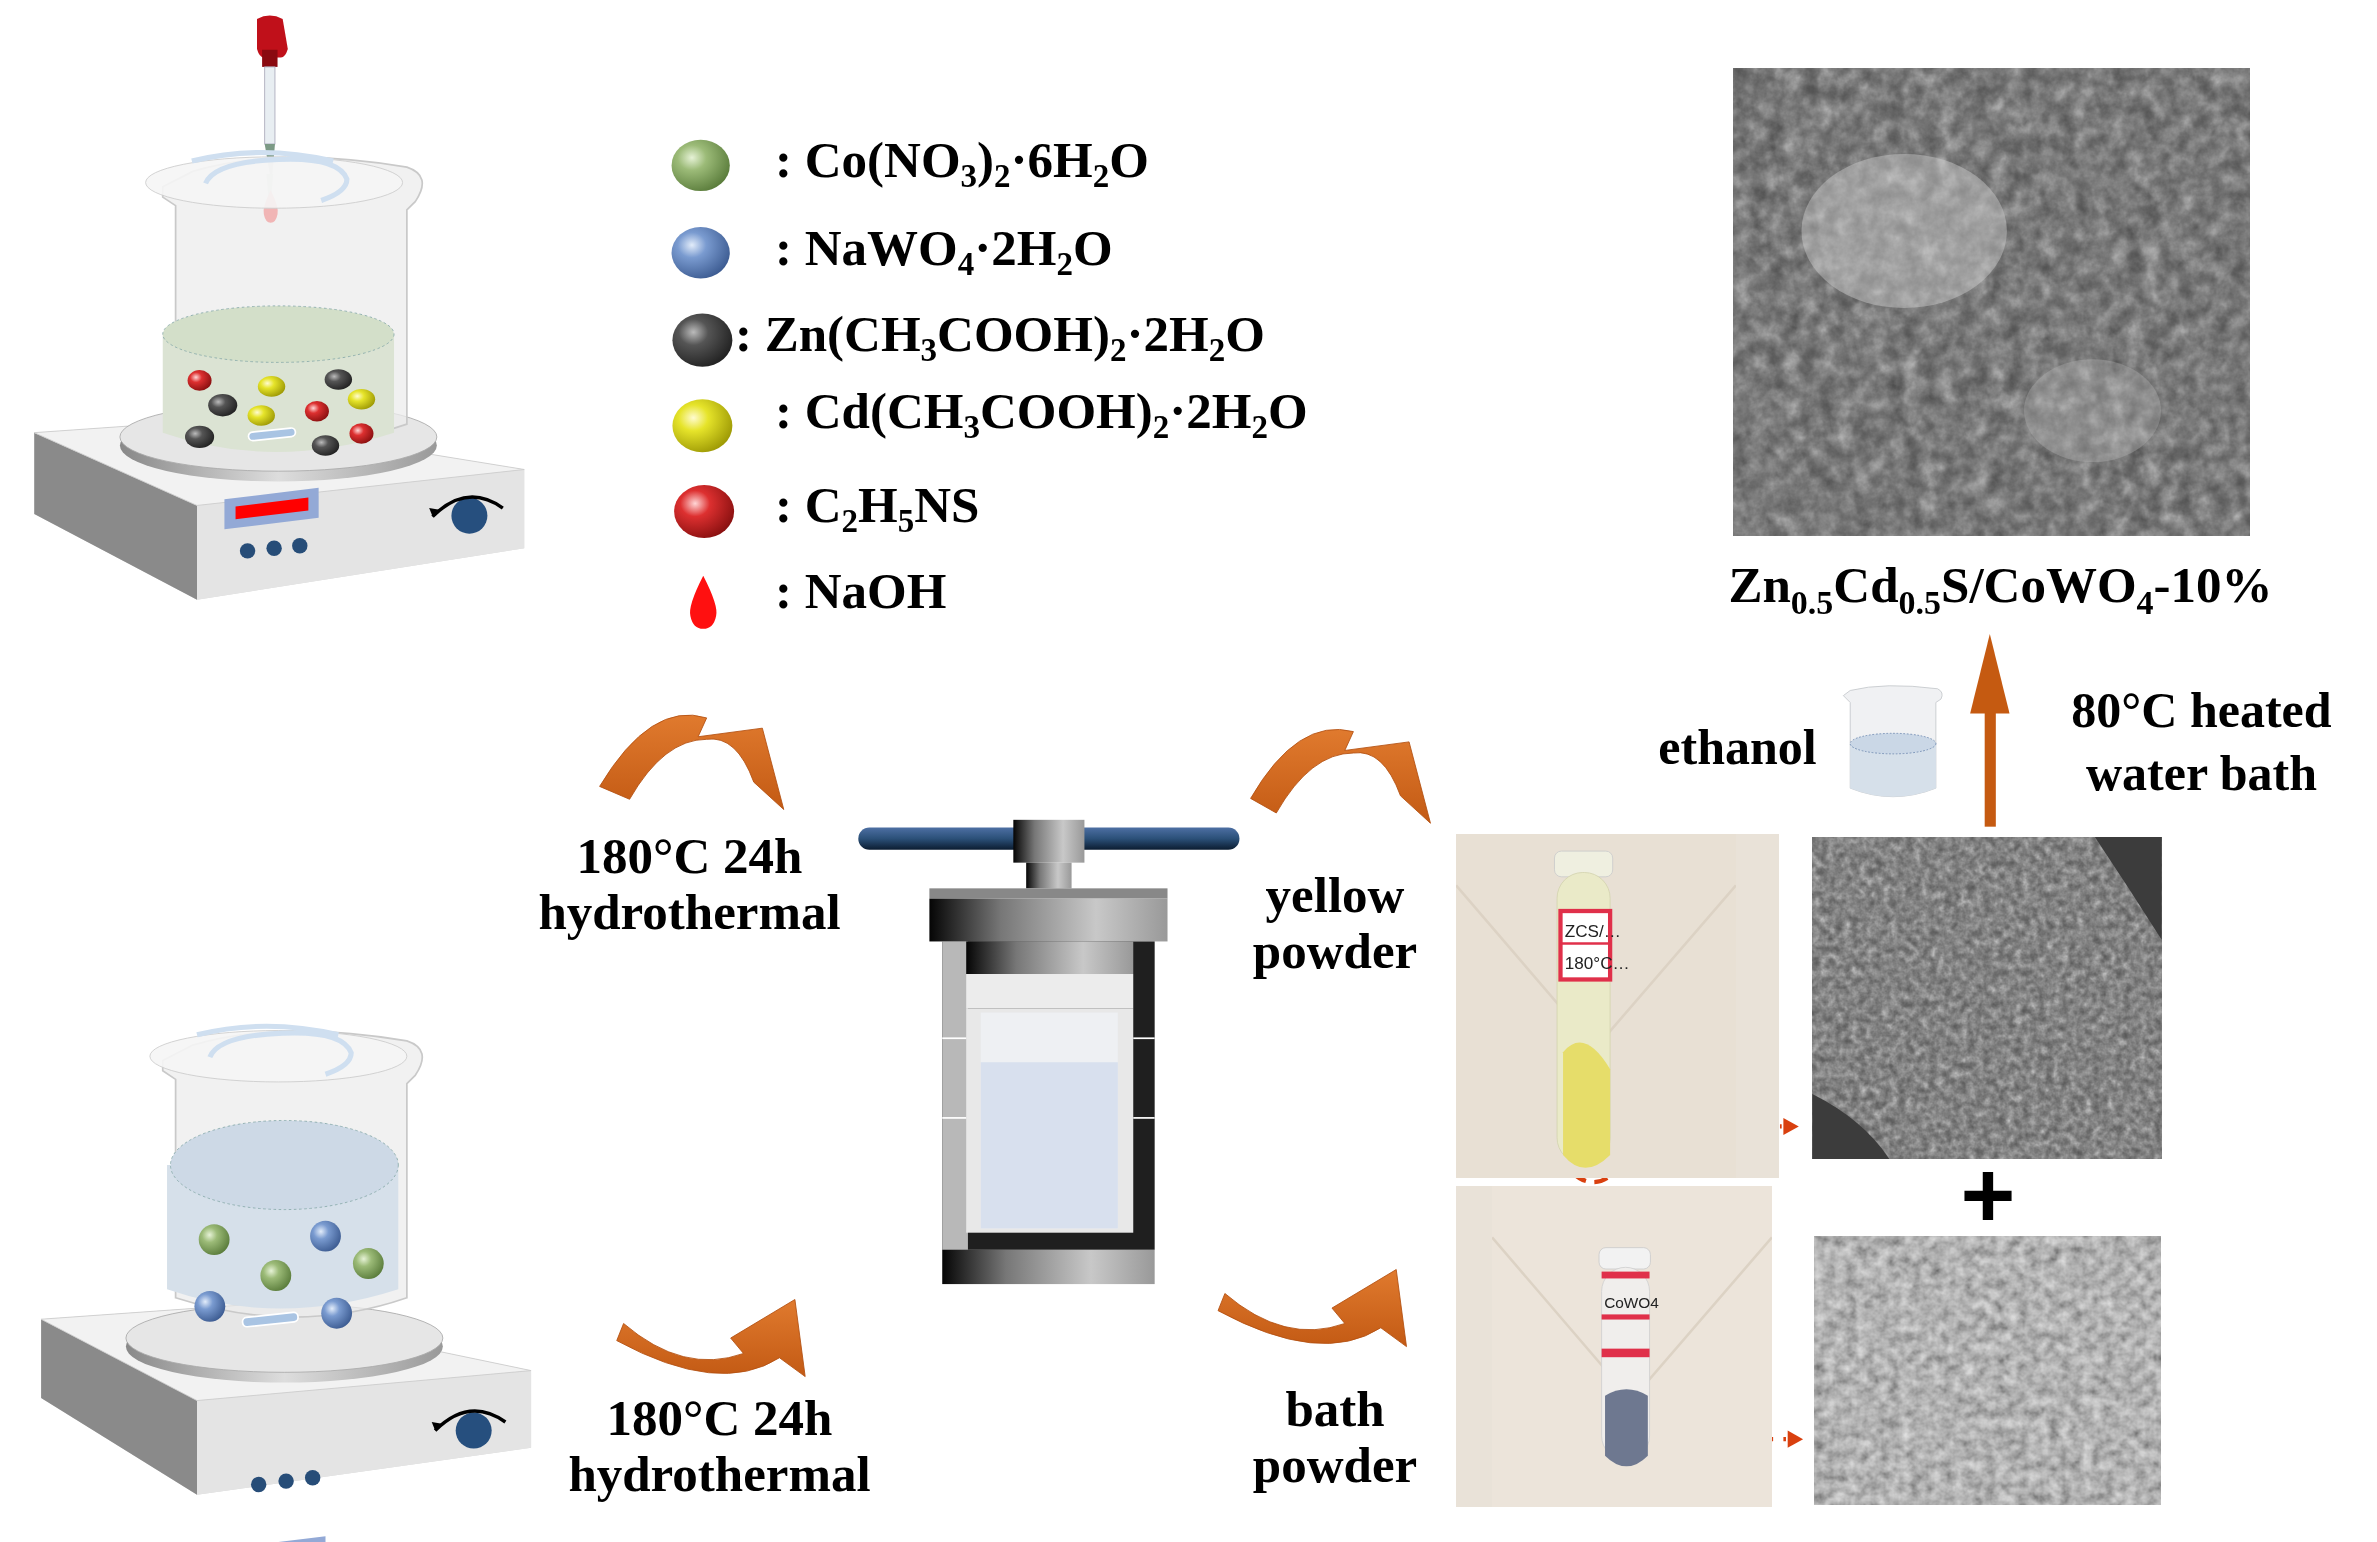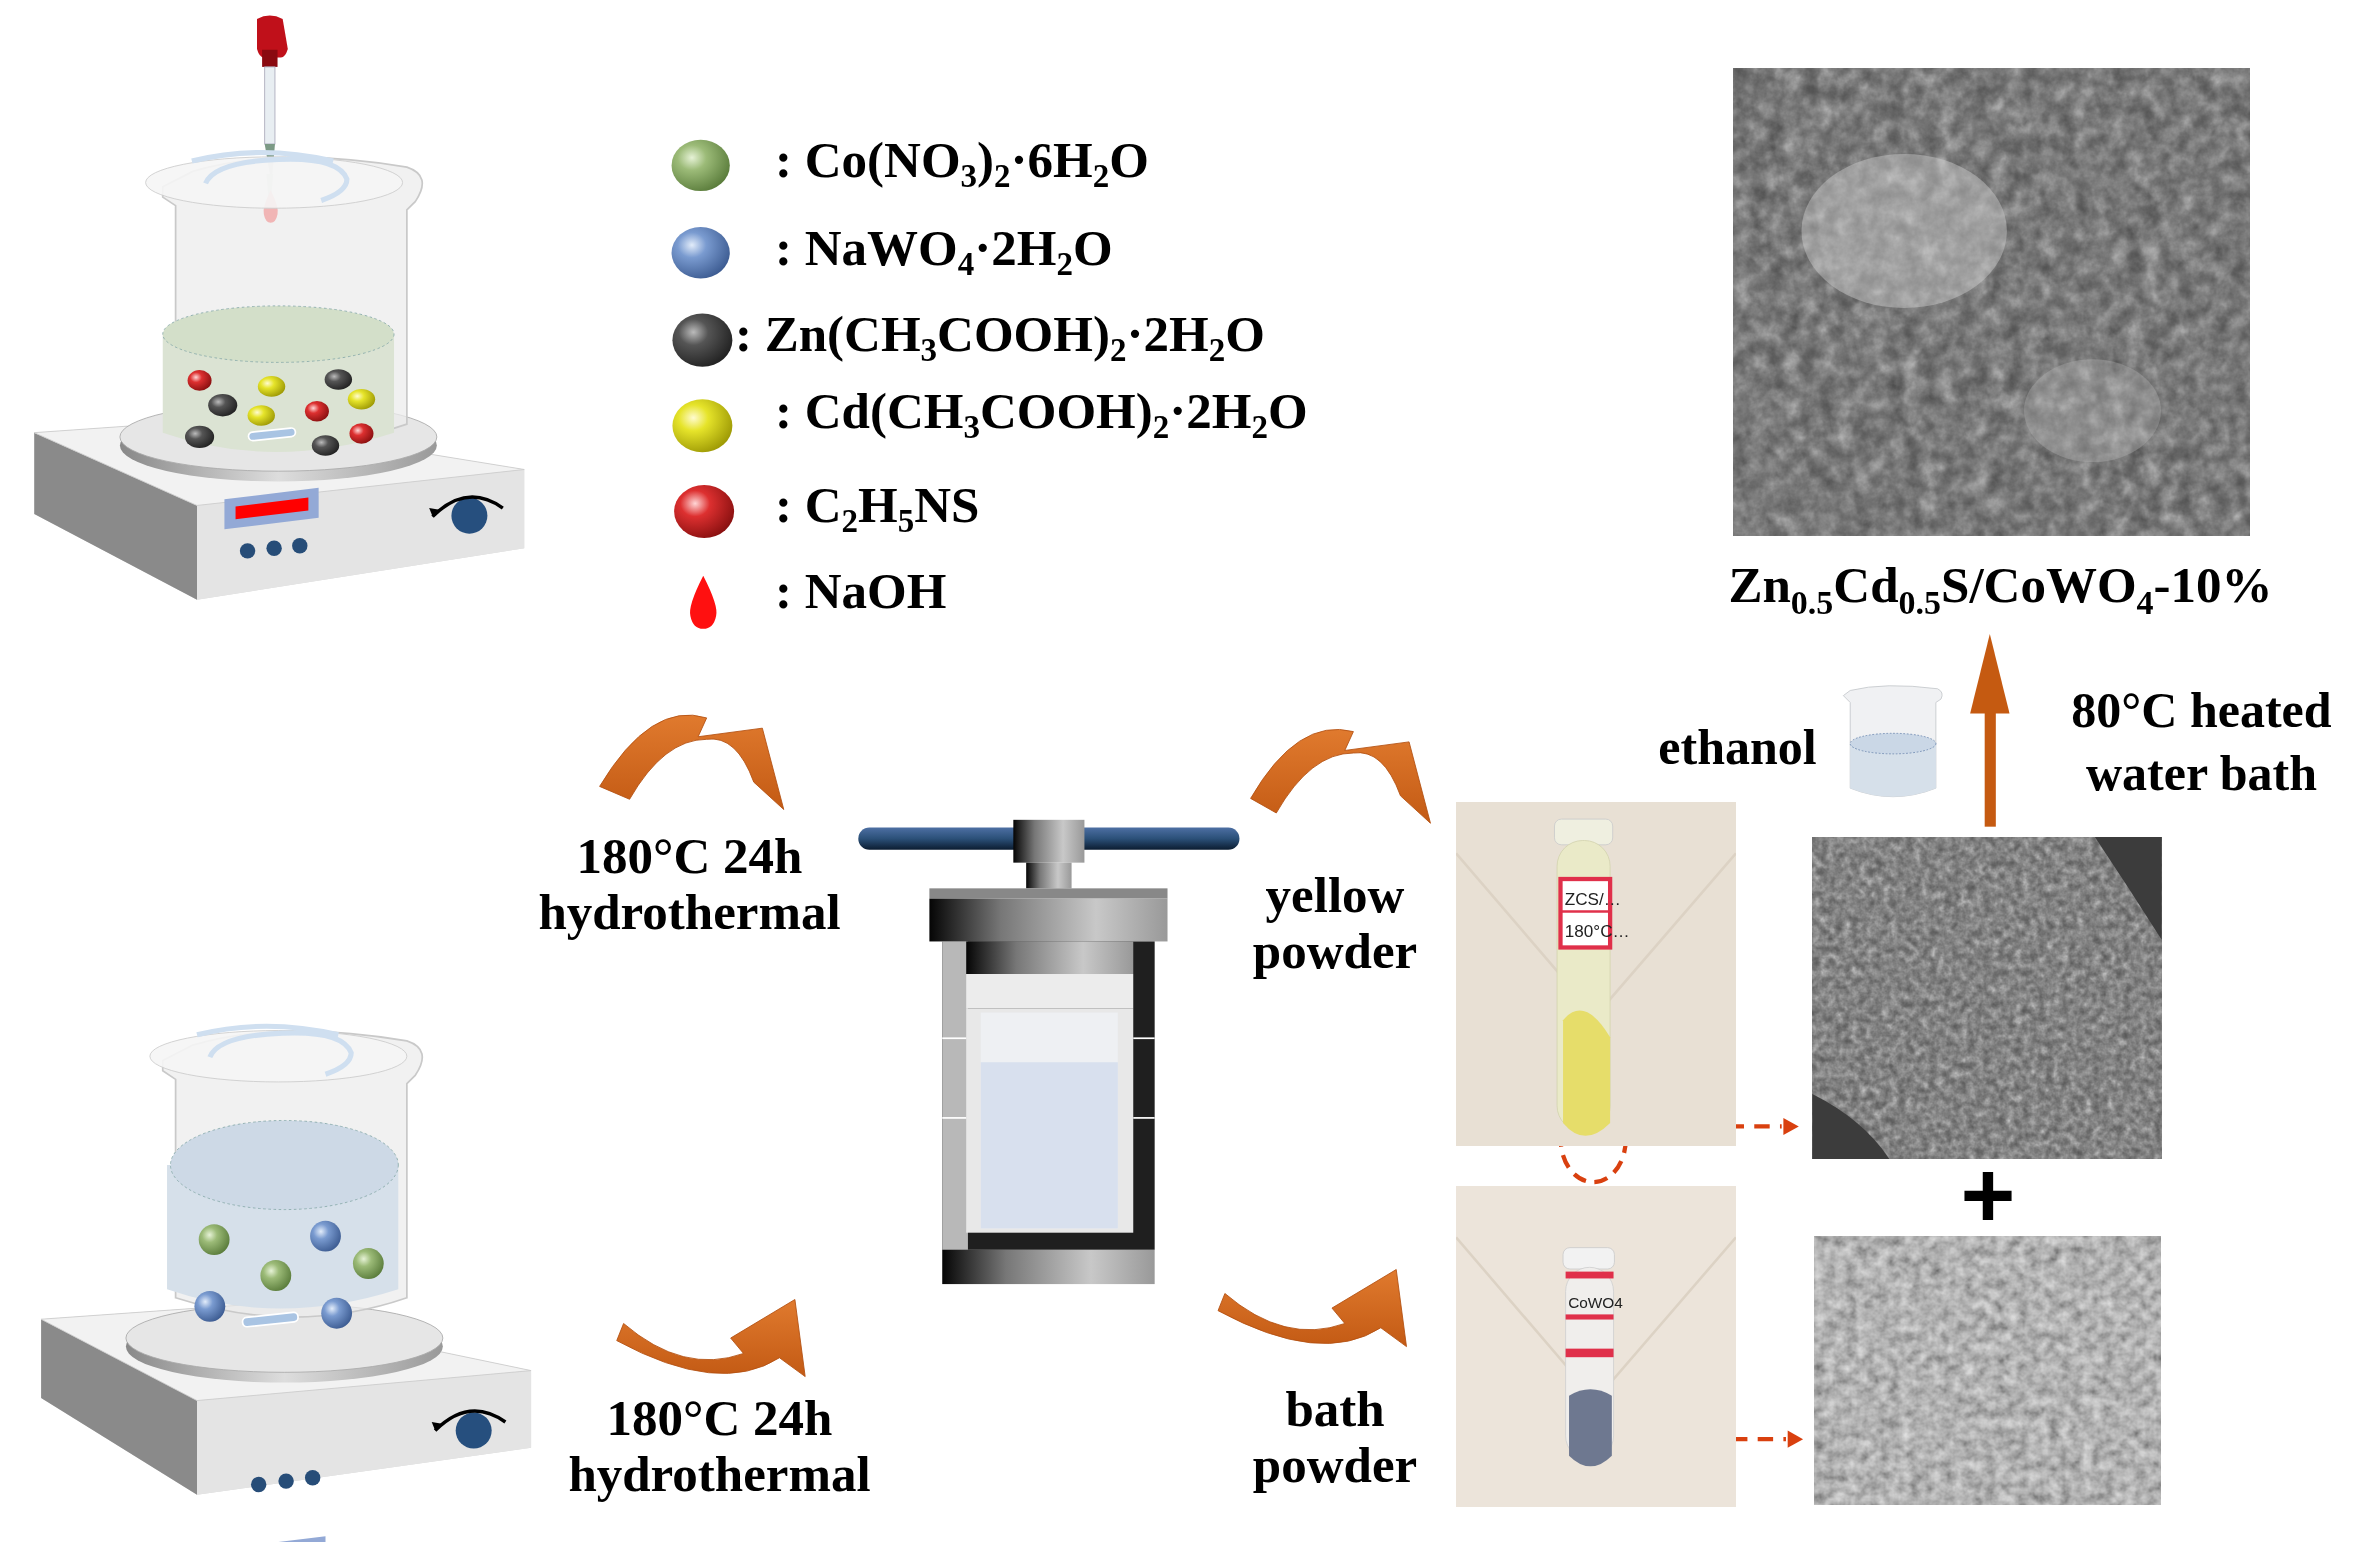--- a/index.html
+++ b/index.html
@@ -241,34 +241,34 @@
     </svg>
 </div>
 <div class="abs" style="left:1945px;top:1152px;width:86px;text-align:center;font-family:'Liberation Sans',sans-serif;font-size:94px;font-weight:bold;line-height:86px;">+</div>
 <div class="sem" style="left:1814px;top:1236px;width:347px;height:269px;">
   <svg width="347" height="269" viewBox="0 0 405 314">
       <rect width="405" height="314" fill="#5a5a5a"></rect>
       <rect width="405" height="314" filter="url(#noise)" opacity="0.9"></rect>
     </svg>
 </div>
 
-<div class="photo" style="left:1456px;top:802px;width:280px;height:344px;">
+<div class="photo" style="left:1456px;top:834px;width:323px;height:344px;">
   <svg width="280" height="344" viewBox="0 0 327 402">
     <rect width="327" height="402" fill="#e8e0d4"></rect>
     <path d="M0,60 L163,250 L327,60" stroke="#dcd2c4" stroke-width="3" fill="none"></path>
     <rect x="115" y="20" width="68" height="30" rx="8" fill="#efefe0" stroke="#ccc"></rect>
     <rect x="118" y="45" width="62" height="340" rx="30" fill="#eaeac8" stroke="#d4d4b0"></rect>
     <rect x="122" y="90" width="58" height="80" fill="#fff" stroke="#e0304a" stroke-width="5"></rect>
     <line x1="122" y1="128" x2="180" y2="128" stroke="#e0304a" stroke-width="3"></line>
     <text x="127" y="120" font-size="20" font-family="Liberation Sans, sans-serif" fill="#222">ZCS/…</text>
     <text x="127" y="158" font-size="20" font-family="Liberation Sans, sans-serif" fill="#222">180°C…</text>
     <path d="M125,255 q25,-30 55,20 l0,100 q-30,30 -55,0 z" fill="#e6dd6a"></path>
   </svg>
 </div>
-<div class="photo" style="left:1456px;top:1186px;width:280px;height:321px;">
+<div class="photo" style="left:1456px;top:1186px;width:280px;height:321px;padding-left:36px;">
   <svg width="280" height="321" viewBox="0 0 327 375">
     <rect width="327" height="375" fill="#ece4da"></rect>
     <path d="M0,60 L163,250 L327,60" stroke="#dcd2c4" stroke-width="3" fill="none"></path>
     <rect x="125" y="72" width="60" height="25" rx="8" fill="#f2f2f2" stroke="#ccc"></rect>
     <rect x="128" y="95" width="56" height="225" rx="28" fill="#f0eeec" stroke="#d0d0d0"></rect>
     <rect x="128" y="100" width="56" height="8" fill="#e0304a"></rect>
     <rect x="128" y="150" width="56" height="6" fill="#e0304a"></rect>
     <rect x="128" y="190" width="56" height="10" fill="#e0304a"></rect>
     <text x="131" y="142" font-size="18" font-family="Liberation Sans, sans-serif" fill="#222">CoWO4</text>
     <path d="M132,245 q25,-15 50,0 l0,70 q-25,25 -50,0 z" fill="#6e7890"></path>

